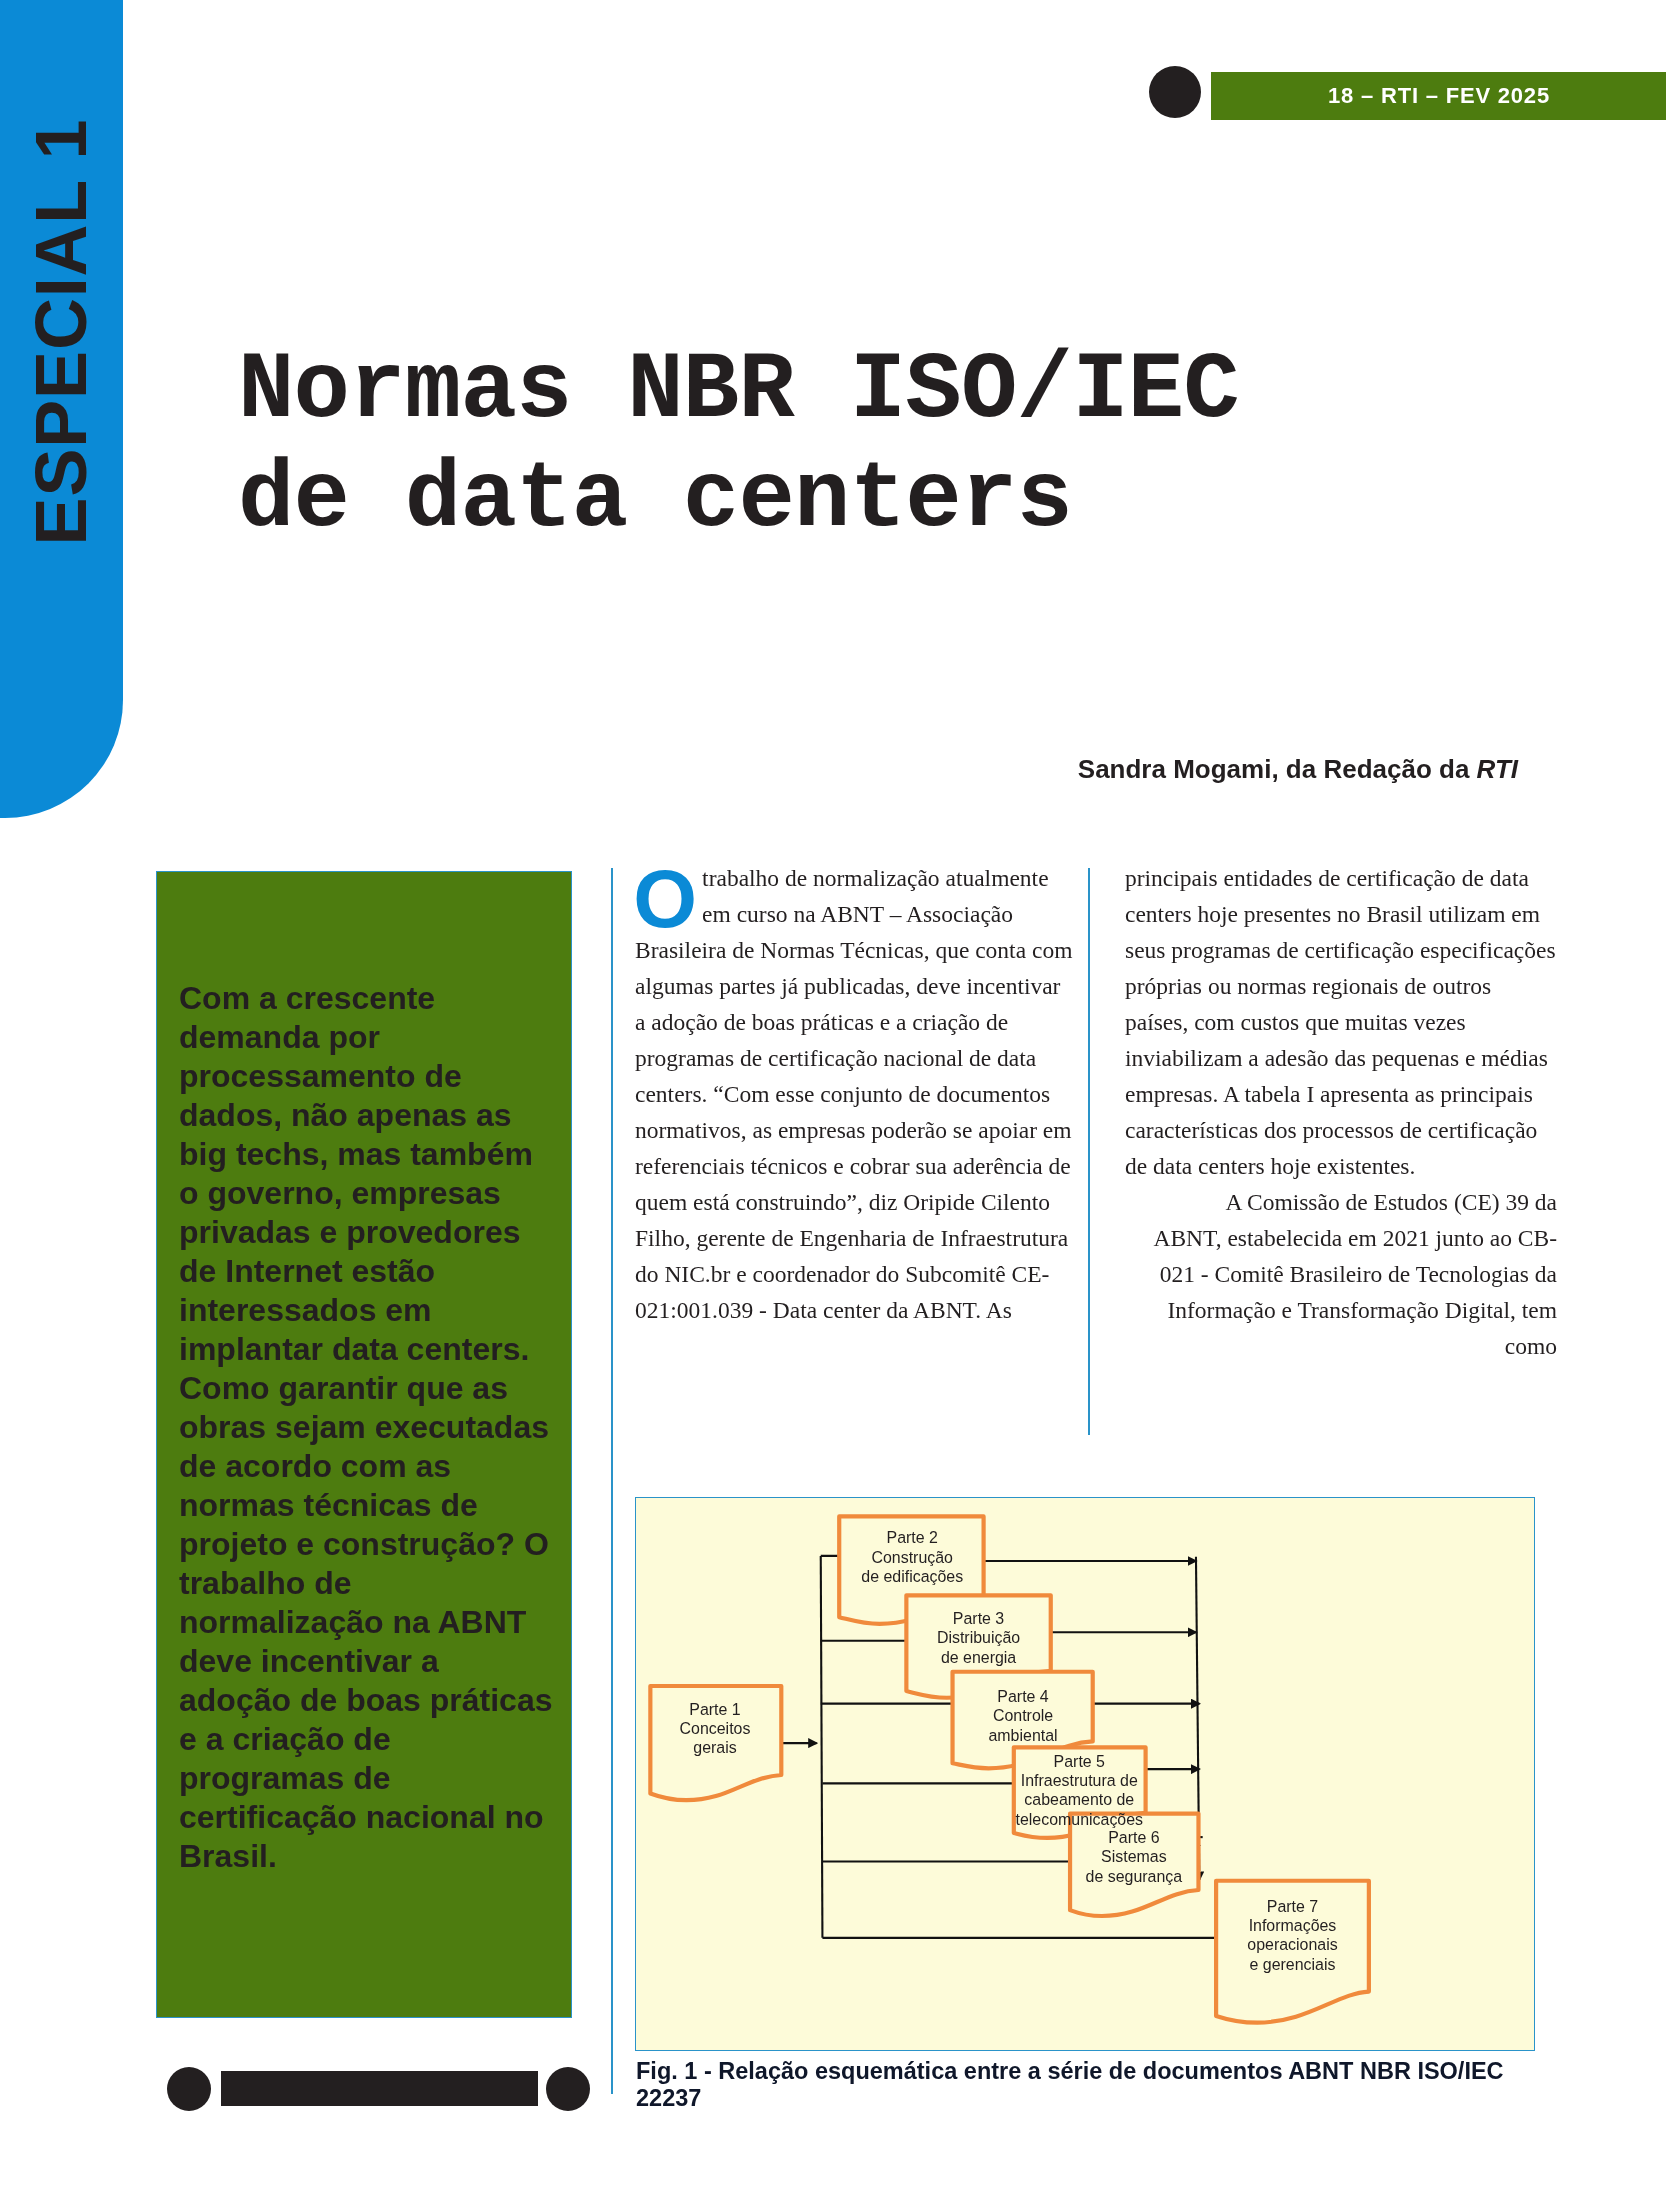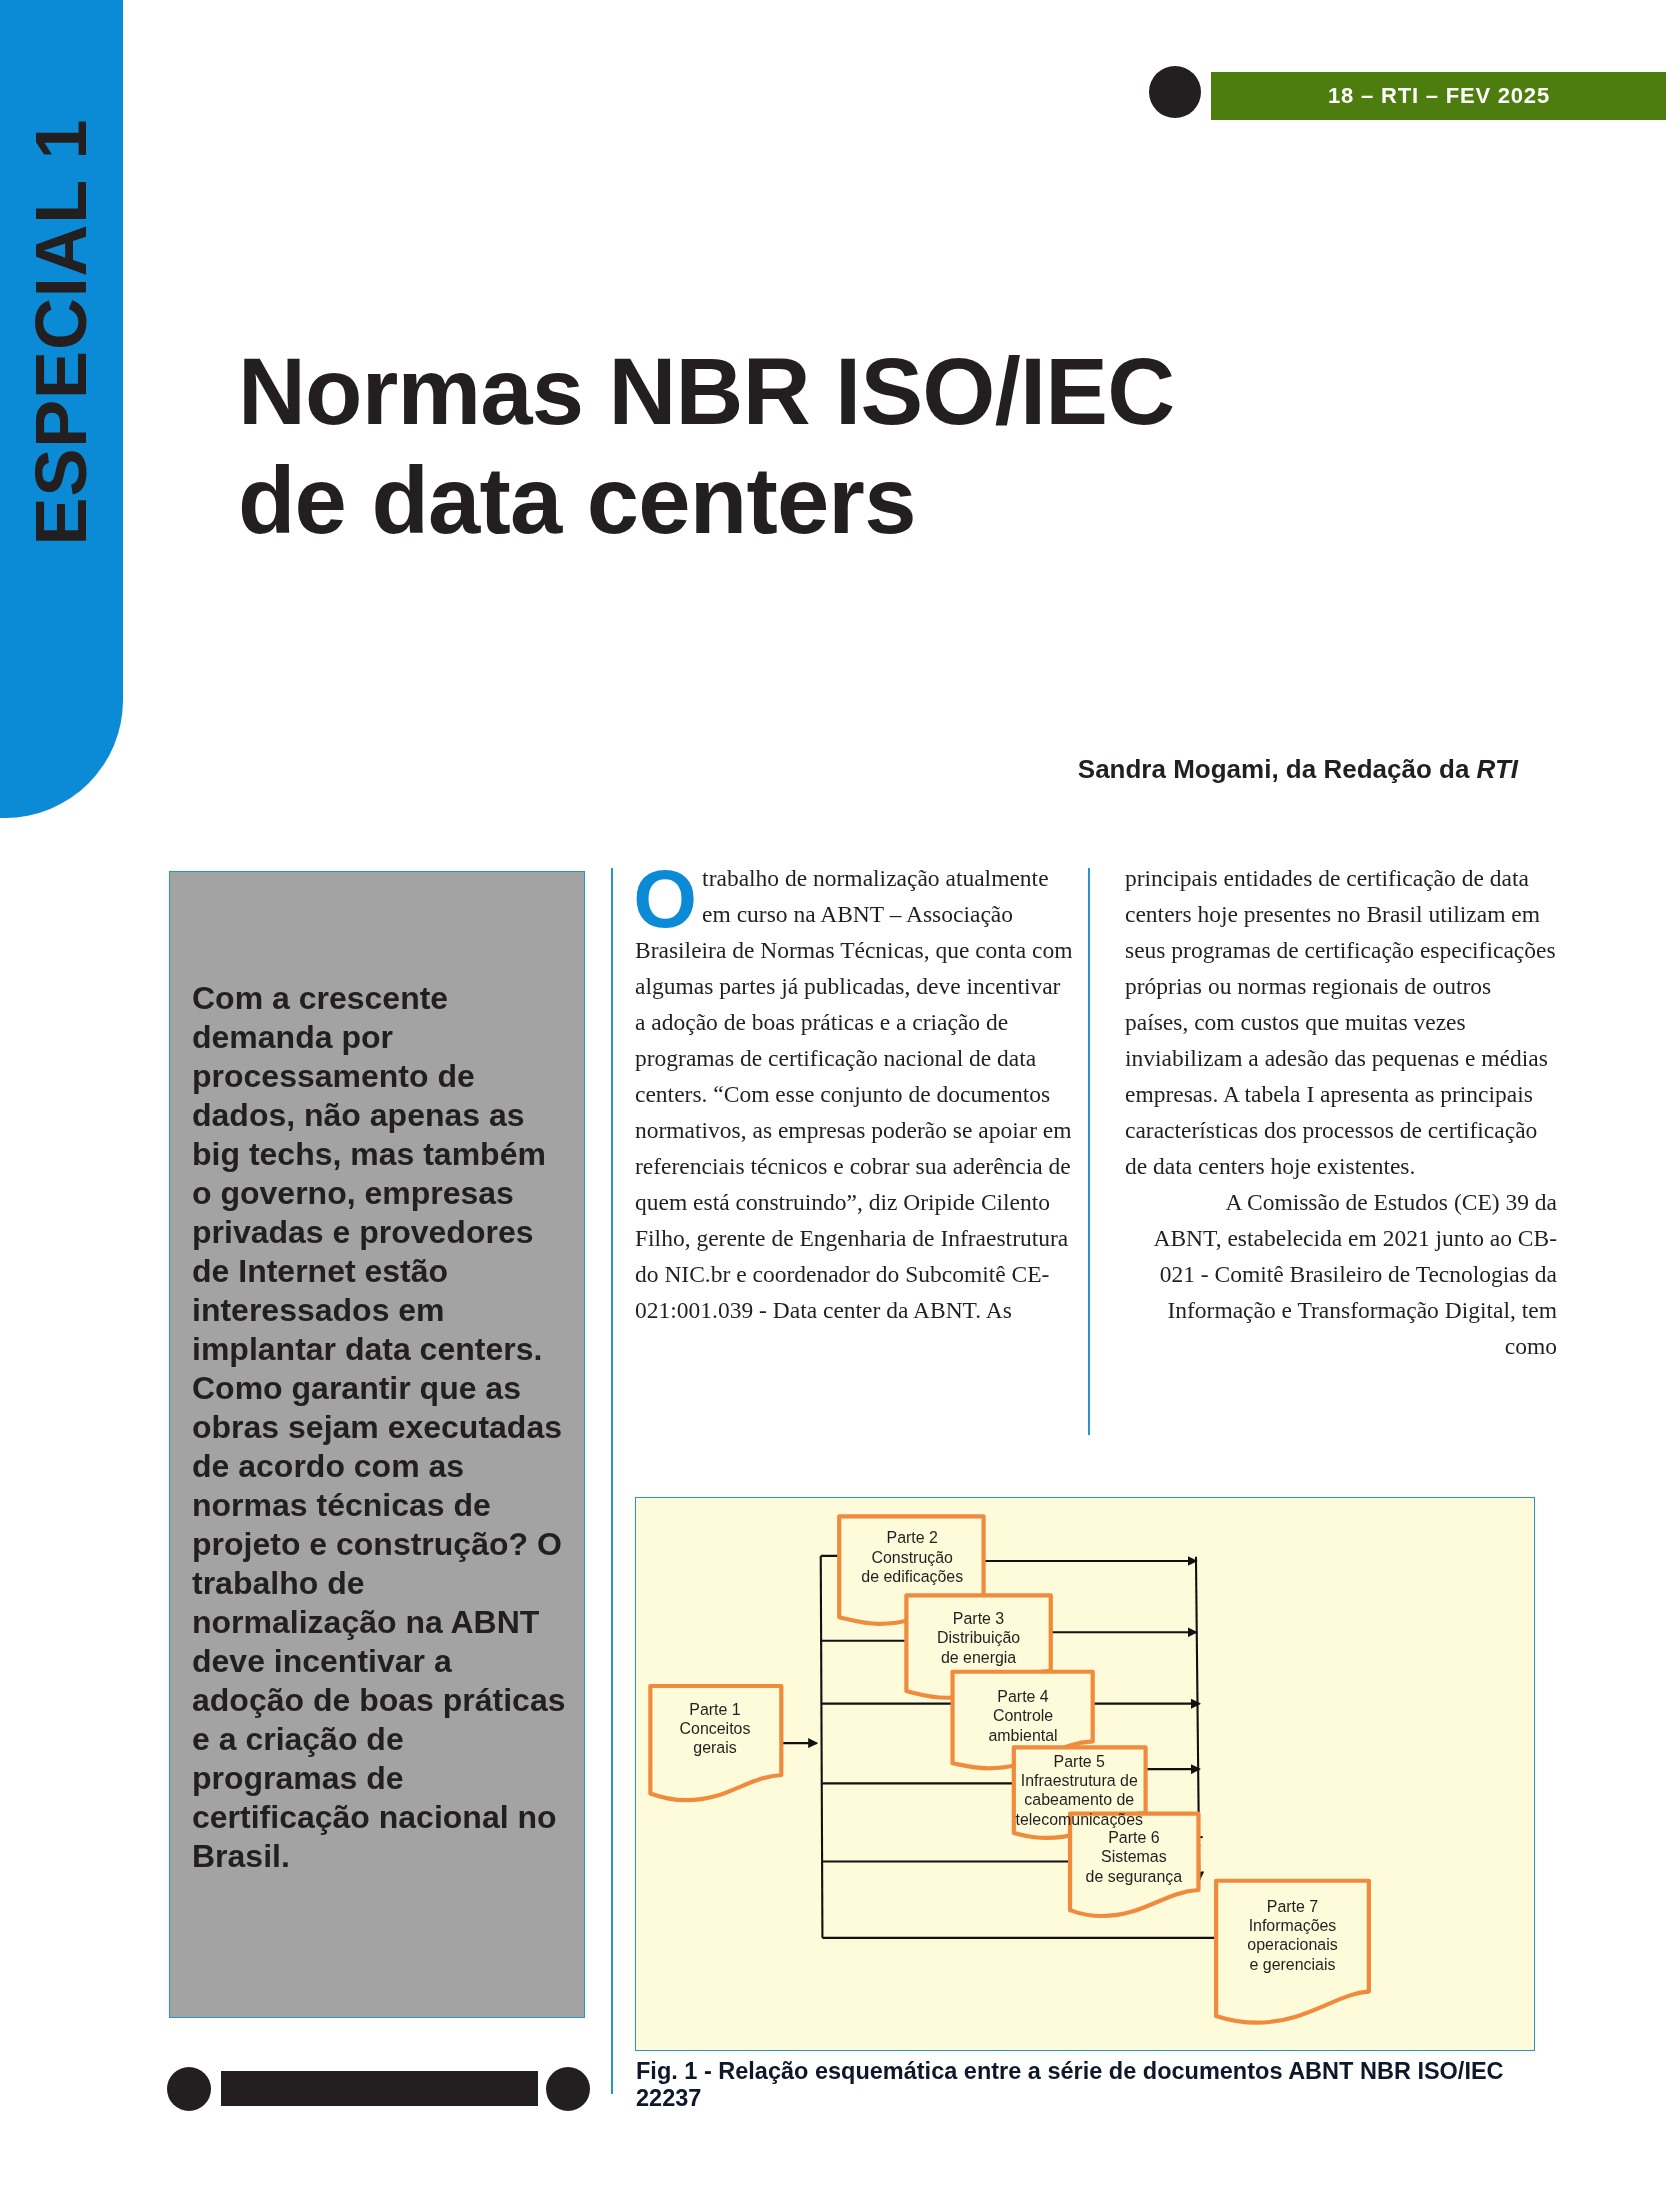--- a/index.html
+++ b/index.html
@@ -11,28 +11,28 @@
     font-family:"Liberation Sans", sans-serif; font-weight:bold; font-size:72px; letter-spacing:0.8px; color:#231f20; }
 
   
   .hdr-dot { position:absolute; left:1149px; top:66px; width:52px; height:52px; border-radius:50%; background:#231f20; }
   .hdr-bar { position:absolute; left:1211px; top:72px; width:456px; height:48px; background:#4d7c0f; color:#fff;
     font-family:"Liberation Sans", sans-serif; font-weight:bold; font-size:22px; display:flex; align-items:center; justify-content:center; letter-spacing:0.8px; }
 
   
   .title { position:absolute; left:238px; top:337px; margin:0; font-family:"Liberation Sans", sans-serif; font-weight:bold;
     font-size:94px; line-height:109px; letter-spacing:-0.8px; color:#231f20; }
-  .title span { display:block; }
+  .title span { display:block;font-family:Liberation Mono, monospace; }
 
   
   .byline { position:absolute; right:148px; top:754px; font-family:"Liberation Sans", sans-serif; font-weight:bold; font-size:26px; color:#231f20; }
   .byline em { font-style:italic;text-align:right; }
 
   
-  .lede { position:absolute; left:169px; top:871px; width:416px; height:1147px; background:#a3a3a3; border:1.7px solid #2a93c9; box-sizing:border-box; }
+  .lede { position:absolute; left:156px; top:871px; width:416px; height:1147px; background:#4d7c0f; border:1.7px solid #2a93c9; box-sizing:border-box; }
   .lede p { position:absolute; left:22px; top:107px; width:378px; margin:0; font-family:"Liberation Sans", sans-serif; font-weight:bold;
     font-size:32px; line-height:39px; color:#231f20; }
 
   
   .deco-dot1 { position:absolute; left:167px; top:2067px; width:44px; height:44px; border-radius:50%; background:#231f20; }
   .deco-bar { position:absolute; left:221px; top:2071px; width:317px; height:35px; background:#231f20; }
   .deco-dot2 { position:absolute; left:546px; top:2067px; width:44px; height:44px; border-radius:50%; background:#231f20; }
 
   
   .col-rule { position:absolute; width:1.7px; background:#2a93c9; }

